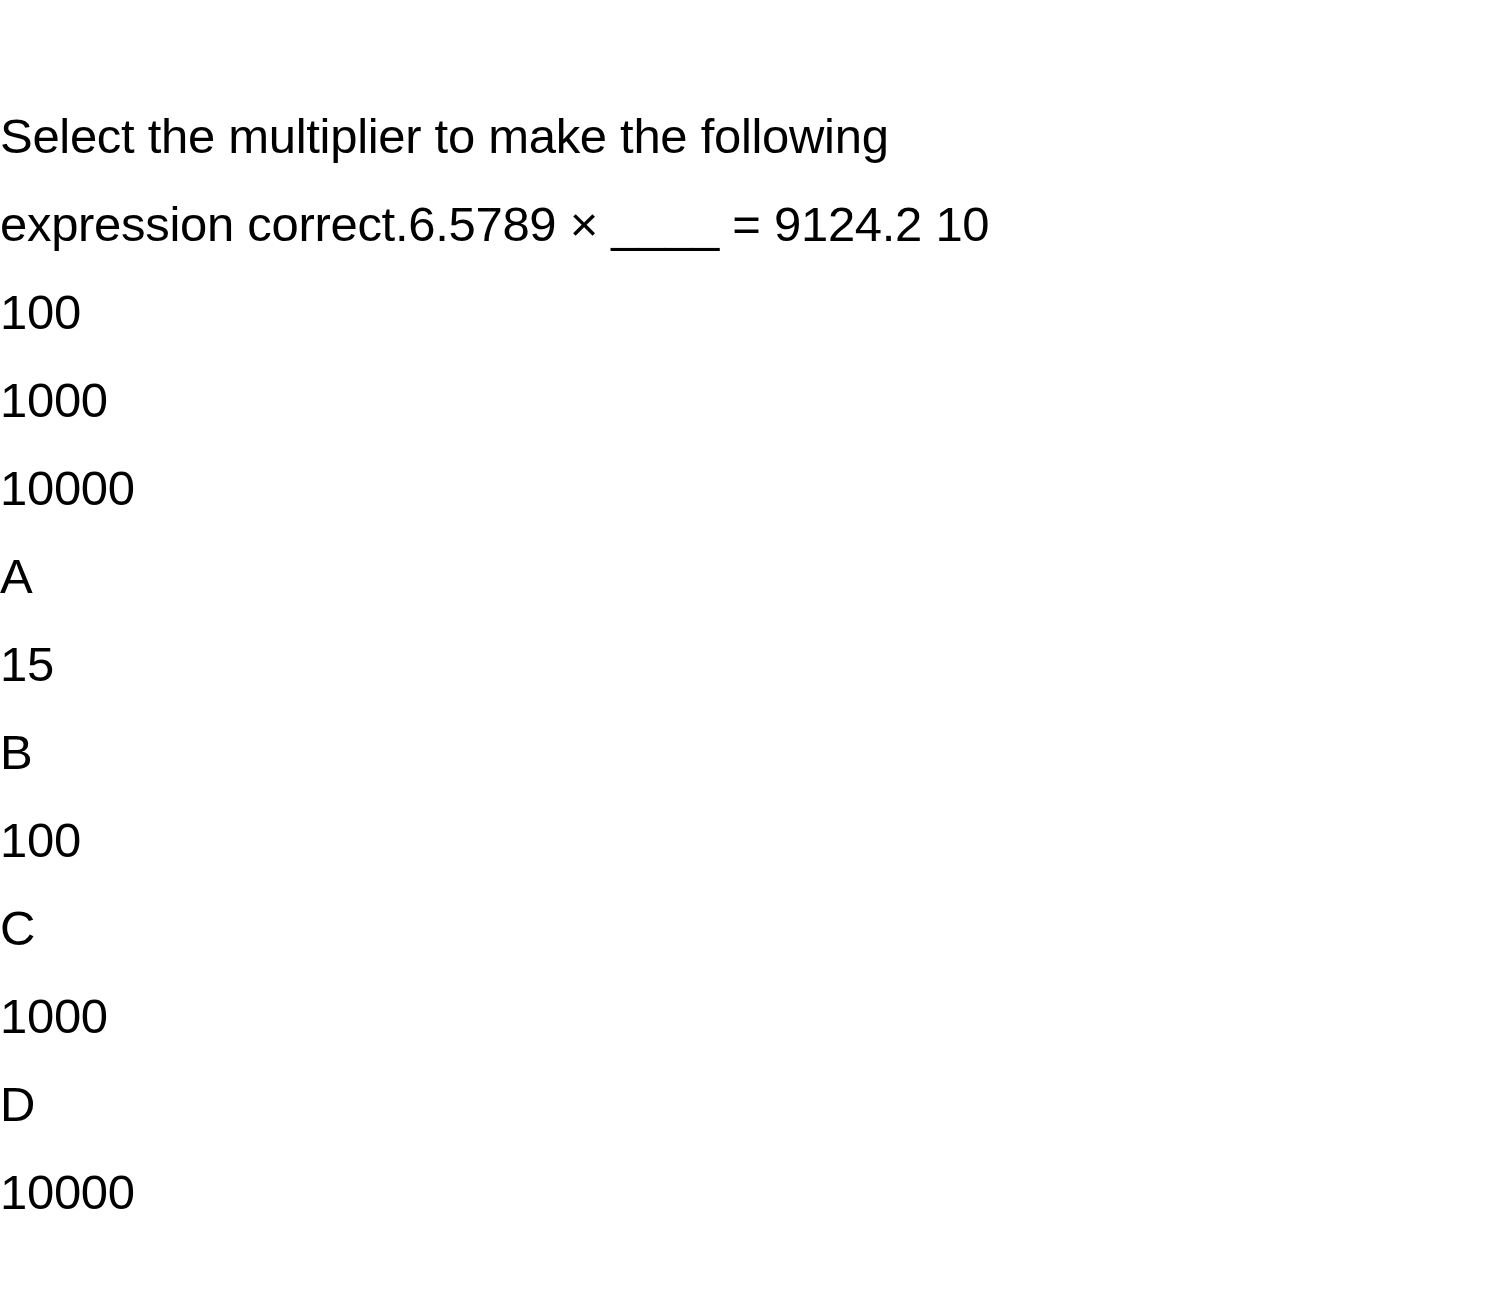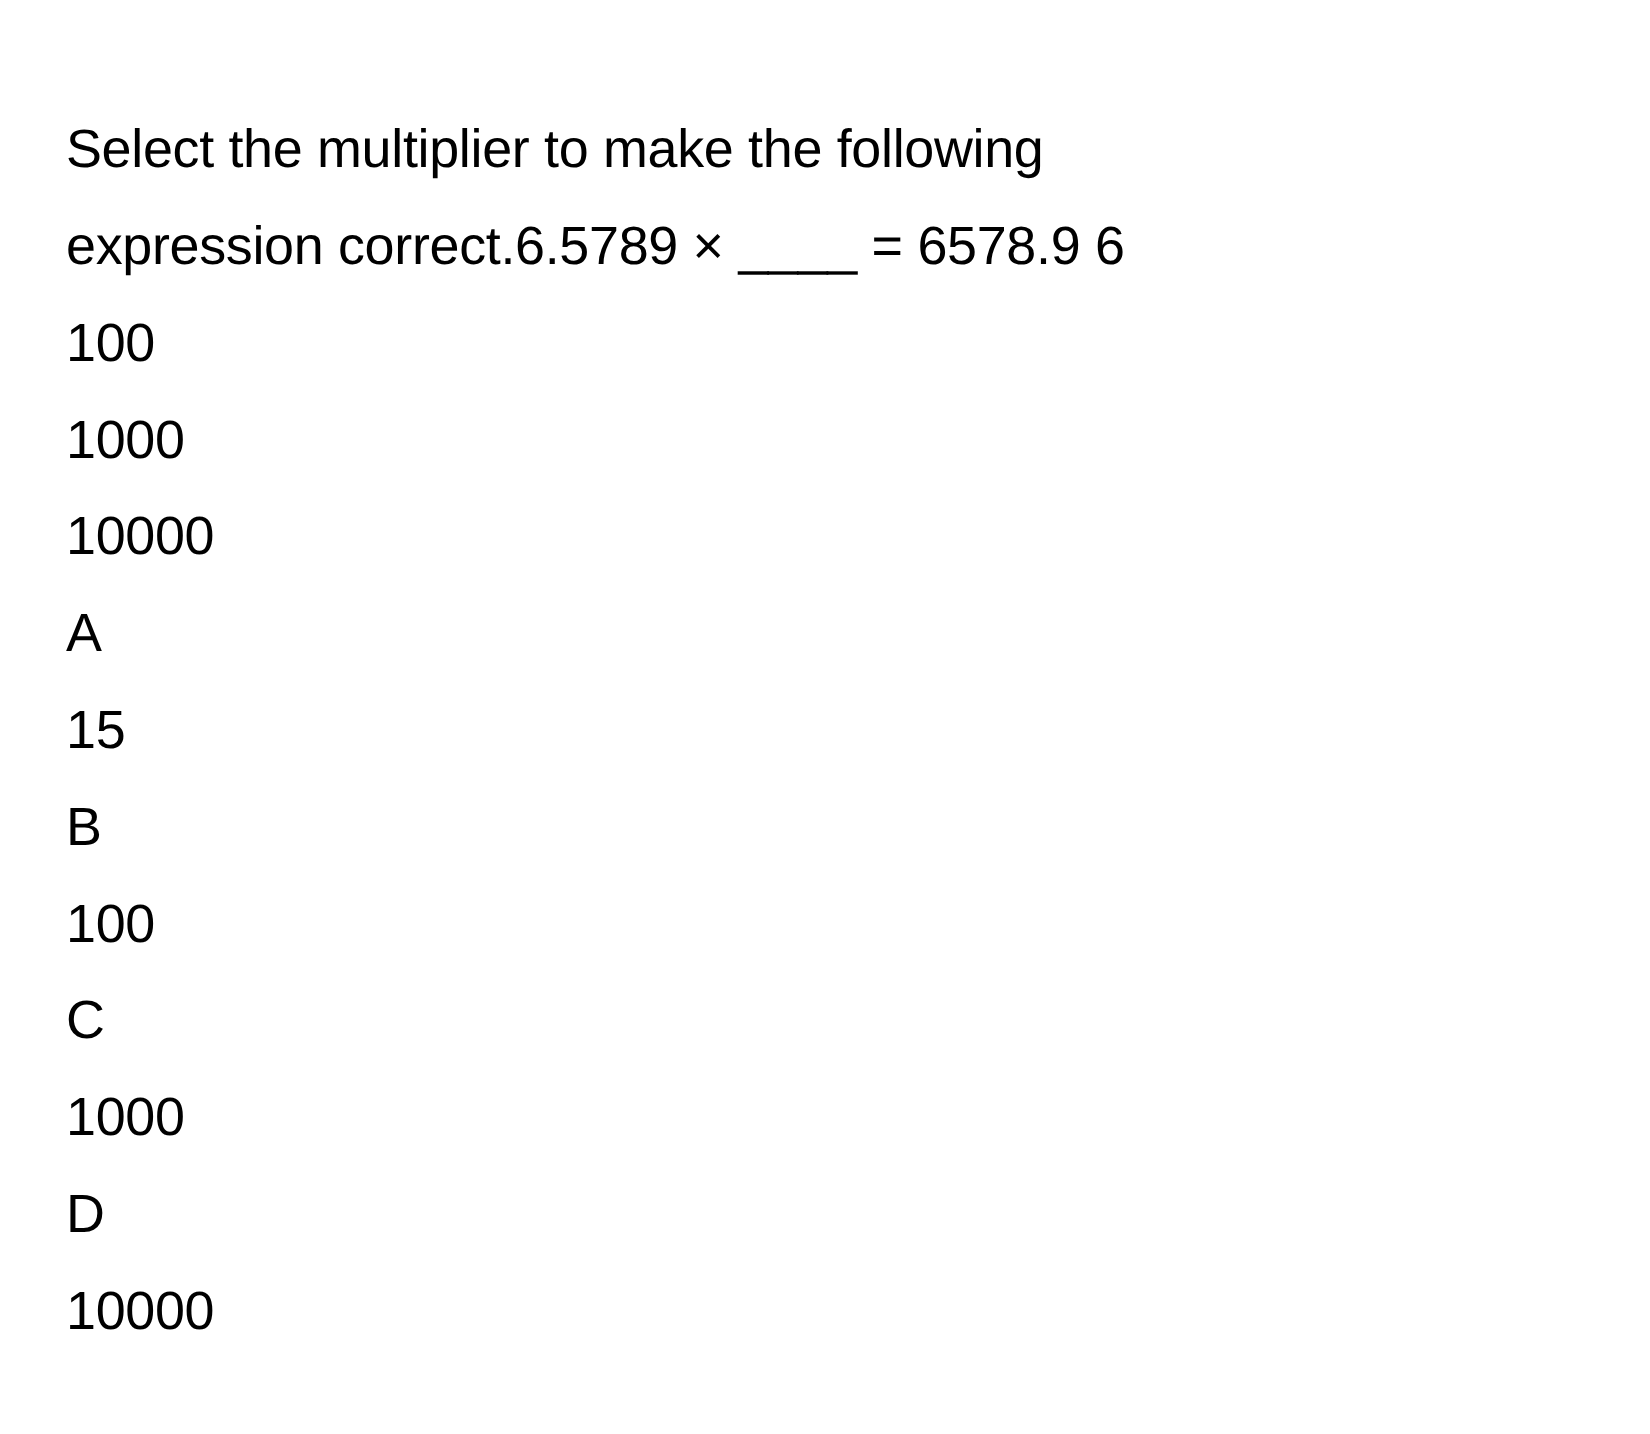--- a/index.html
+++ b/index.html
@@ -9,36 +9,35 @@
     }
     html, body {
       width: 1500px;
       height: 1304px;
       background: #ffffff;
       font-family: -apple-system, BlinkMacSystemFont, "Segoe UI", Helvetica, Arial, sans-serif;
       color: #000000;
     }
     .content {
       padding-top: 92px;
-      padding-left: 60px;
       padding-right: 60px;
     }
     .text-line {
       font-size: 49px;
       line-height: 88px;
       font-weight: 400;
       letter-spacing: -0.3px;
     }
   </style>
 </head>
 <body>
 
 <div class="content">
   <div class="text-line">Select the multiplier to make the following</div>
-  <div class="text-line">expression correct.6.5789 × ____  = 6578.9 6</div>
+  <div class="text-line">expression correct.6.5789 × ____  = 9124.2 10</div>
   <div class="text-line">100</div>
   <div class="text-line">1000</div>
   <div class="text-line">10000</div>
   <div class="text-line">A</div>
   <div class="text-line">15</div>
   <div class="text-line">B</div>
   <div class="text-line">100</div>
   <div class="text-line">C</div>
   <div class="text-line">1000</div>
   <div class="text-line">D</div>

